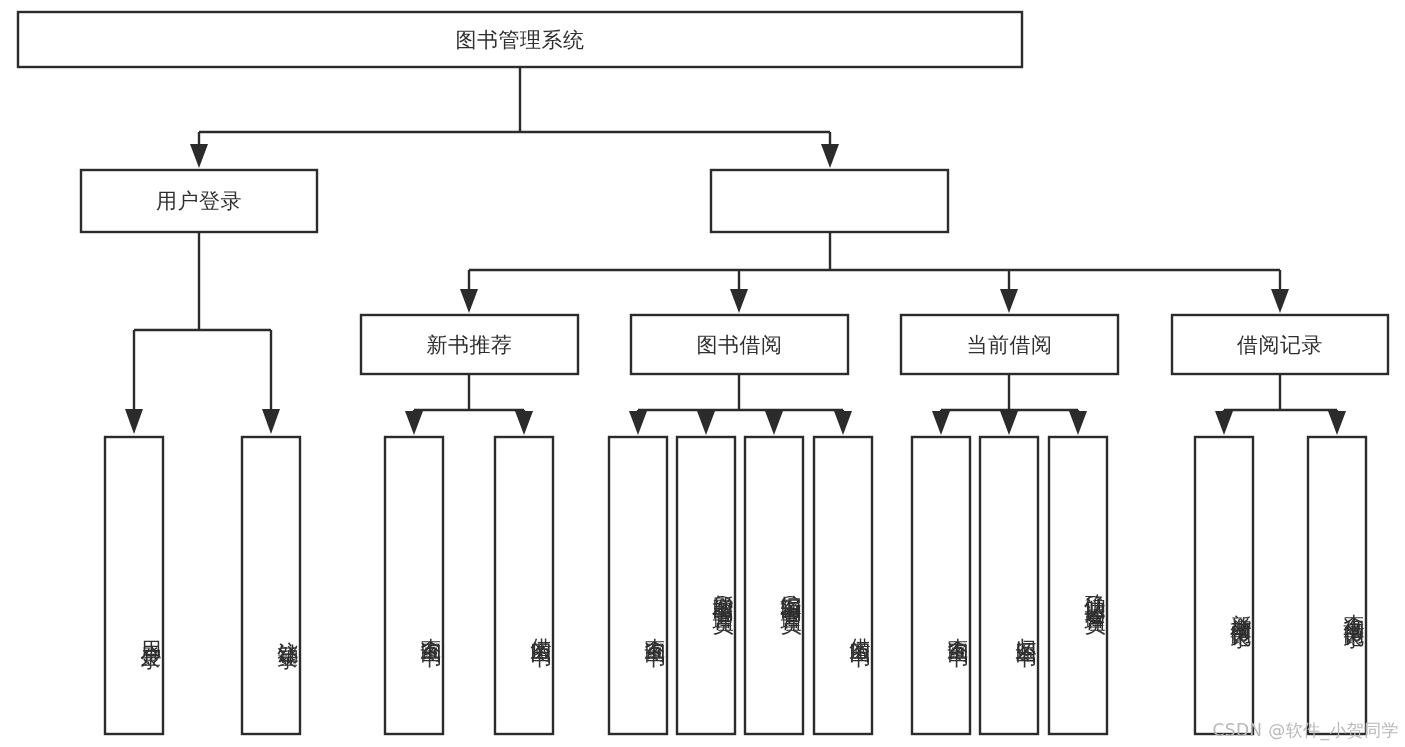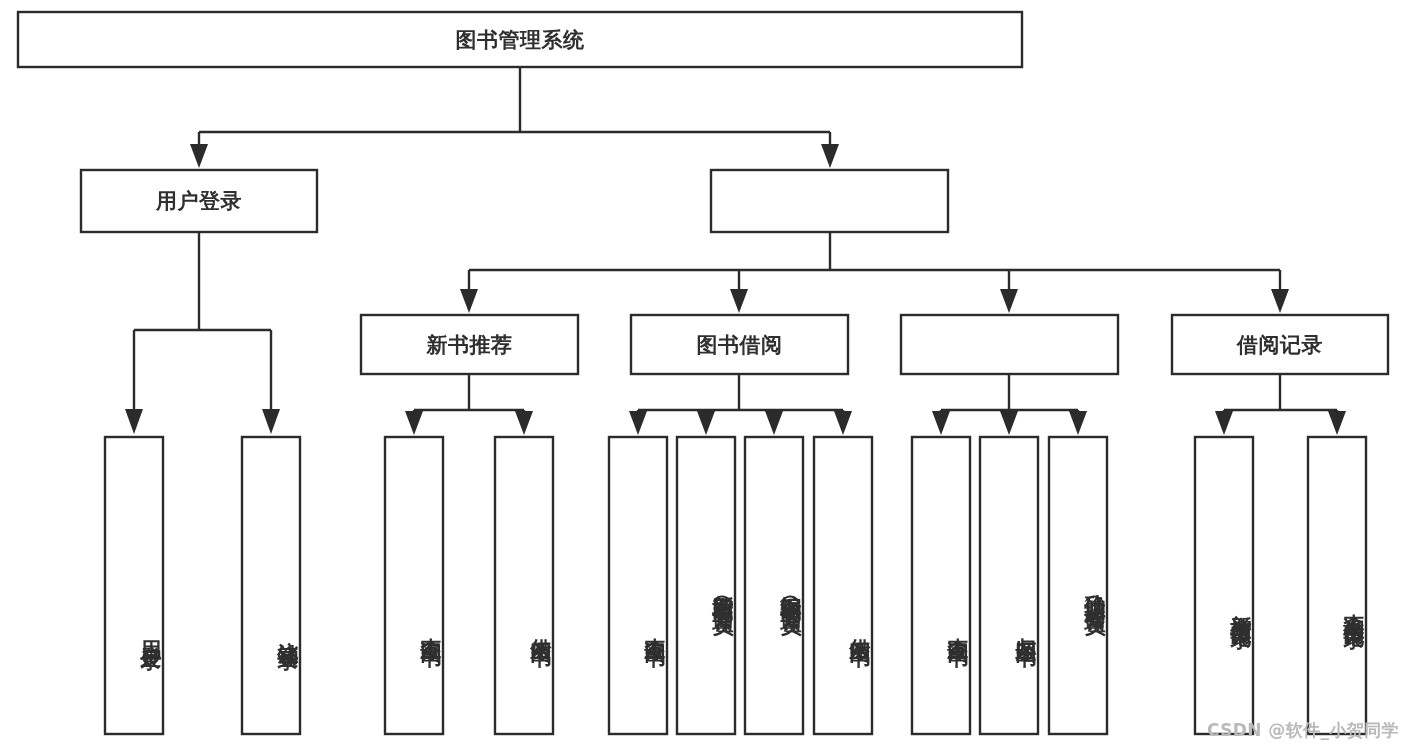--- a/index.html
+++ b/index.html
@@ -1,20 +1,20 @@
 <!DOCTYPE html>
 <html><head>
 <meta charset="utf-8">
 <style>
   html,body{margin:0;padding:0;background:#ffffff;}
   body{
     font-family:"DejaVu Sans","Liberation Sans",sans-serif;
     width:1405px;height:747px;overflow:hidden;
   }
-  #stage{position:relative;width:1405px;height:747px;background:#fff;font-weight:bold;}
+  #stage{position:relative;width:1405px;height:747px;background:#fff;}
   svg#diagram{position:absolute;left:0;top:0;width:1405px;height:747px;display:block;}
   .node-rect{fill:#ffffff;stroke:#2b2b2b;stroke-width:2.4;}
   .conn{stroke:#2b2b2b;stroke-width:2.4;fill:none;stroke-linecap:butt;}
   .arrowhead{fill:#2b2b2b;stroke:none;}
   .node-label{
     position:absolute;
     display:flex;align-items:center;justify-content:center;
     color:#2f2f2f;
     font-family:"DejaVu Sans","Liberation Sans",sans-serif;
     white-space:nowrap;
@@ -153,20 +153,21 @@
     <rect class="node-rect" x="1195" y="437" width="58" height="297"></rect>
     <rect class="node-rect" x="1308" y="437" width="58" height="297"></rect>
   </svg>
 
   <div class="node-label h-label" style="left:18px;top:12px;width:1004px;height:55px;">图书管理系统</div>
 
   <div class="node-label h-label" style="left:81px;top:170px;width:236px;height:62px;">用户登录</div>
 
   <div class="node-label h-label" style="left:631px;top:315px;width:217px;height:59px;">图书借阅</div>
   <div class="node-label h-label" style="left:361px;top:315px;width:217px;height:59px;">新书推荐</div>
+  <div class="node-label h-label" style="left:901px;top:315px;width:217px;height:59px;">当前借阅</div>
   <div class="node-label h-label" style="left:1172px;top:315px;width:216px;height:59px;">借阅记录</div>
 
   <div class="node-label v-label" style="left:105px;top:517px;width:58px;height:217px;">用户登录</div>
   <div class="node-label v-label" style="left:242px;top:517px;width:58px;height:217px;">注销登录</div>
 
   <div class="node-label v-label" style="left:385px;top:512px;width:58px;height:222px;">查询图书</div>
   <div class="node-label v-label" style="left:495px;top:512px;width:58px;height:222px;">借阅图书</div>
 
   <div class="node-label v-label" style="left:609px;top:512px;width:58px;height:222px;">查询图书</div>
   <div class="node-label v-label tall" style="left:677px;top:443px;width:58px;height:291px;">新增图书（管理员）</div>

